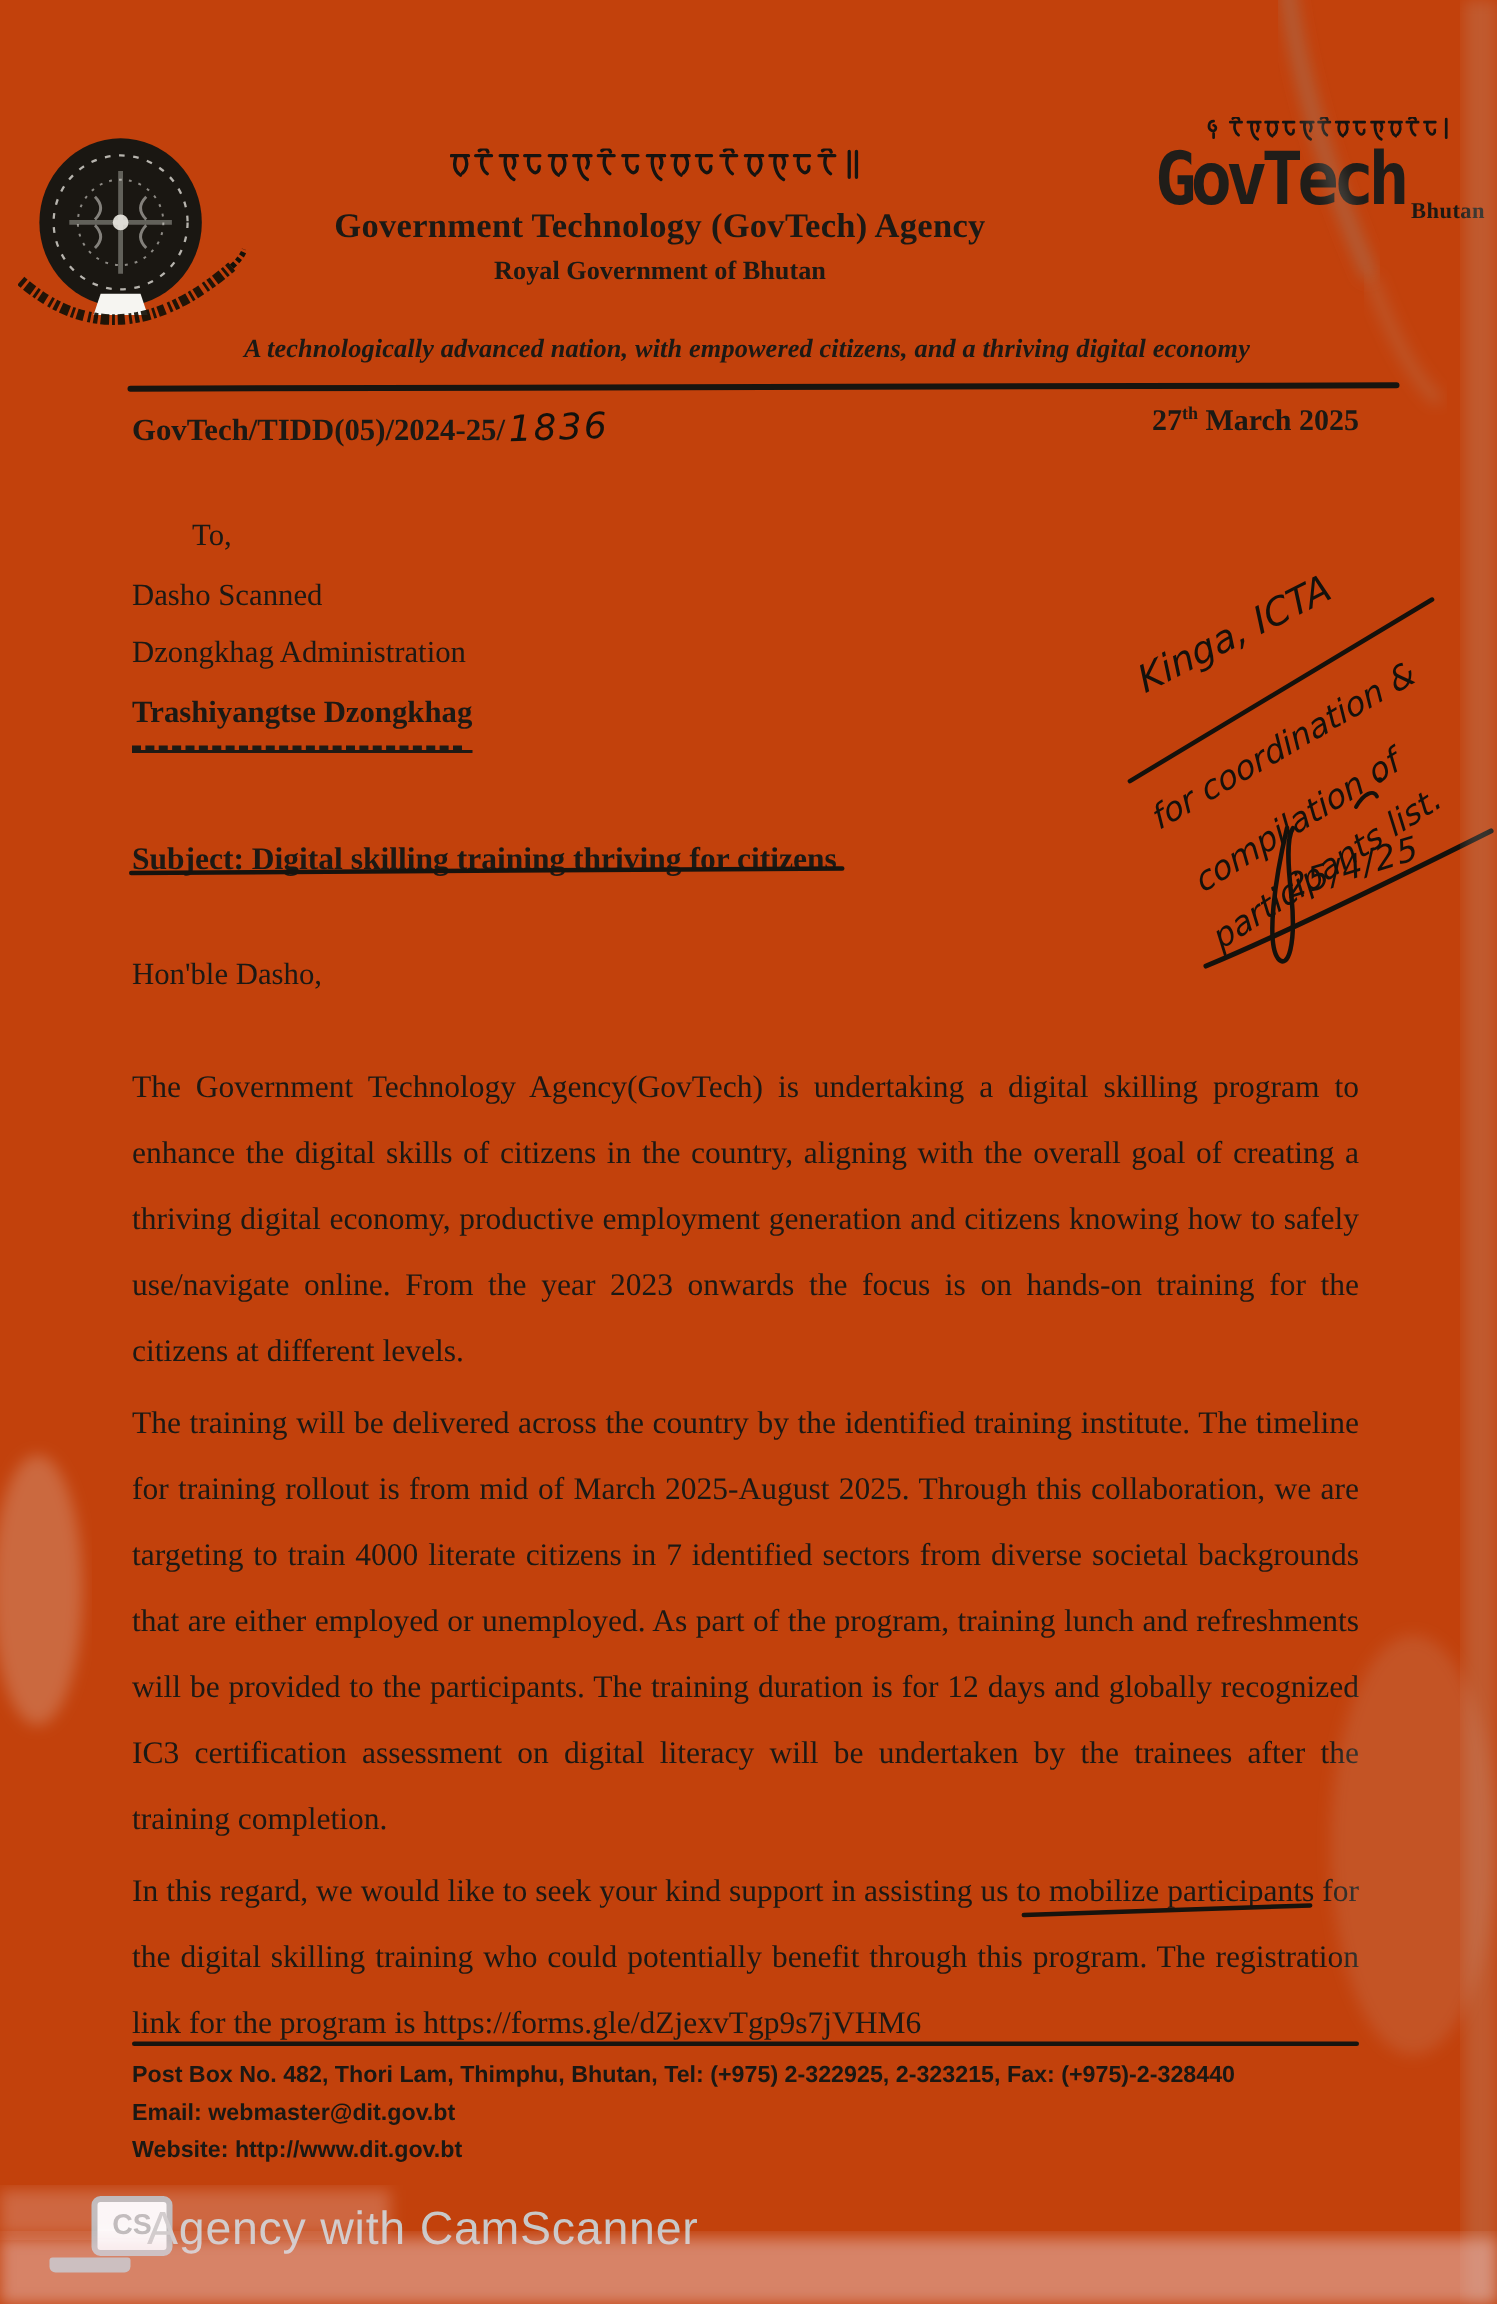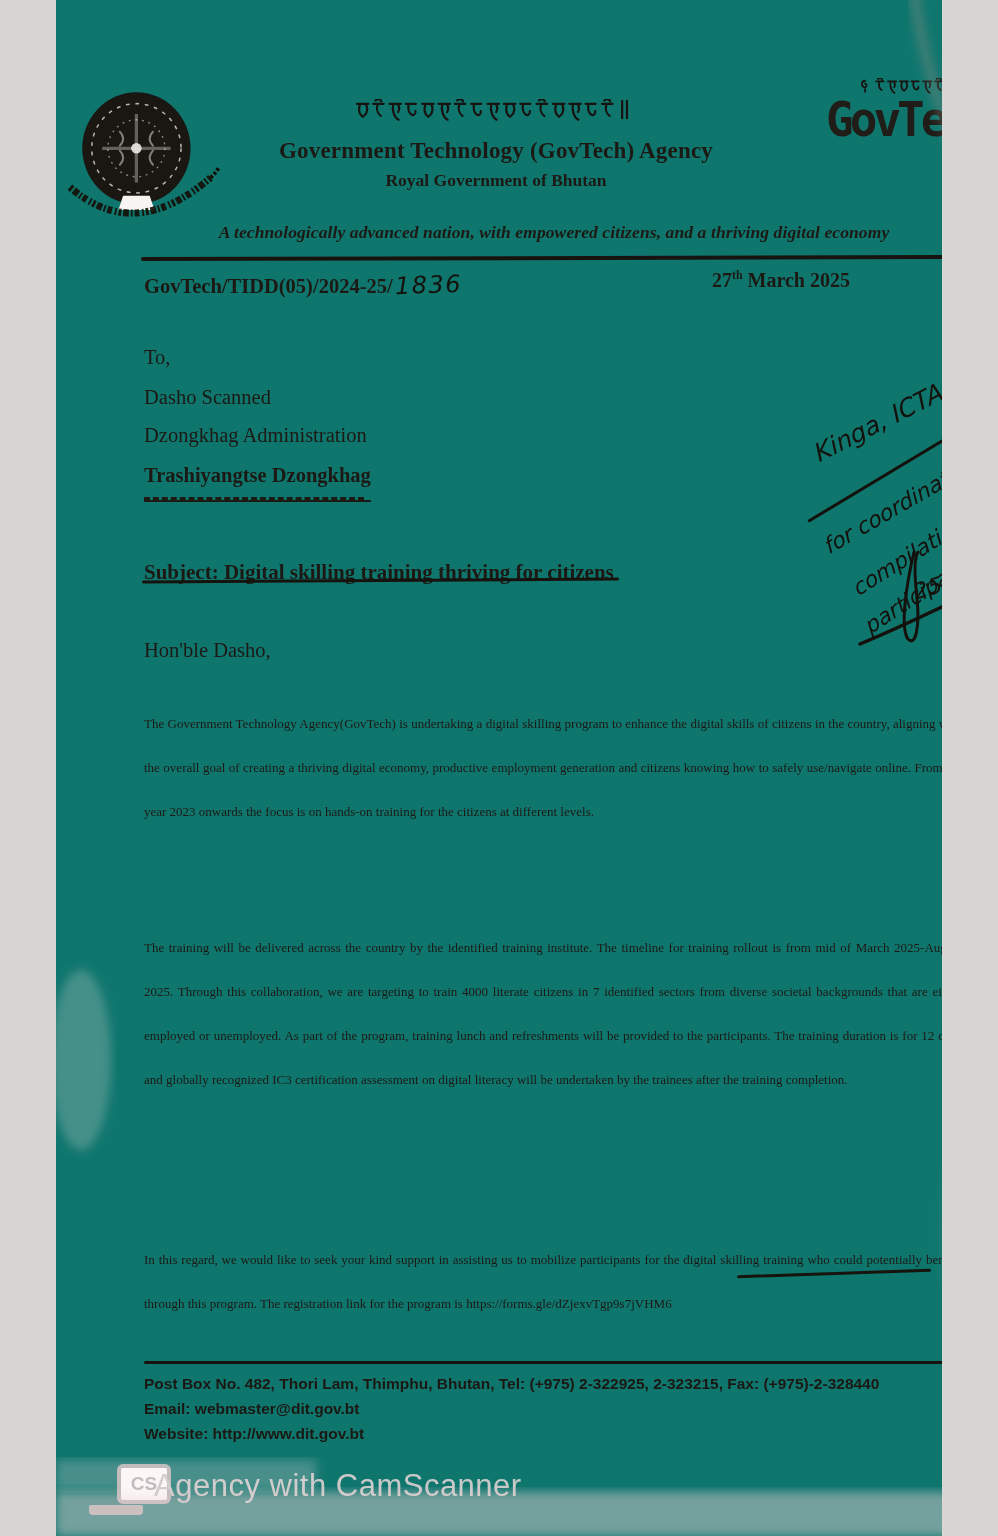--- a/index.html
+++ b/index.html
@@ -1,18 +1,18 @@
 <!DOCTYPE html>
 <html><head>
 <meta charset="utf-8">
 <style>
   html,body{margin:0;padding:0;background:#d8d6d2;}
   .page{
-    position:relative;width:886px;height:1536px;margin:0 auto;overflow:hidden;
-    background:#0f766e;
+    position:relative;width:998px;height:1536px;margin:0 auto;overflow:hidden;
+    background:#c2410c;
     font-family:"Liberation Serif",serif;color:#1c1914;
     -webkit-font-smoothing:antialiased;
   }
   .abs{position:absolute;}
   
   .emblem{left:12px;top:88px;}
   .dz-title{left:300px;top:99px;width:290px;height:26px;}
   .agency-name{left:160px;top:138px;width:560px;text-align:center;
     font-size:23px;font-weight:700;letter-spacing:.2px;}
   .gov-name{left:160px;top:170px;width:560px;text-align:center;
@@ -30,31 +30,31 @@
     transform:rotate(-.15deg);border-radius:2px;}
   
   .ref-line{left:88px;top:271px;font-size:20.5px;font-weight:700;white-space:nowrap;}
   .ref-hand{font-family:"DejaVu Sans",sans-serif;font-style:italic;font-weight:400;
     font-size:24px;letter-spacing:1.5px;display:inline-block;transform:rotate(-2deg);
     color:#14110c;margin-left:2px;}
   .date-line{right:92px;top:268px;font-size:20px;font-weight:700;}
   .date-line sup{font-size:12px;}
   
   .addr{left:88px;font-size:20.5px;}
-  .to{top:346px;} .r-name{top:386px;} .r-org{top:424px;}
+  .to{top:346px;margin-left:40px;} .r-name{top:386px;} .r-org{top:424px;}
   .r-place{top:464px;font-weight:700;}
   .r-place span{border-bottom:2.6px solid #1d1a15;padding-bottom:14px;}
   .dash-ul{left:88px;top:497px;width:220px;border-top:3.4px dashed #1d1a15;height:0;}
   
   .subject{left:88px;top:560px;font-size:21px;font-weight:700;display:inline-block;position:absolute;}
   .subject::after{content:"";position:absolute;left:-2px;right:-5px;bottom:3px;height:3px;
     background:#16130e;transform:rotate(-.35deg);border-radius:2px;}
   .salutation{left:88px;top:639px;font-size:20.5px;}
   
-  .para{left:88px;width:818px;font-size:13px;line-height:44px;text-align:justify;}
+  .para{left:88px;width:818px;font-size:21px;line-height:44px;text-align:justify;}
   .p1{top:702px;} .p2{top:926px;} .p3{top:1238px;}
   .hand-ul{left:681px;top:1272px;width:194px;height:3px;background:#17130d;
     transform:rotate(-1.9deg);border-radius:2px;}
   
   .hw{font-family:"DejaVu Sans",sans-serif;font-style:italic;color:#14110c;
     white-space:nowrap;transform-origin:0 50%;}
   .hw1{left:760px;top:440px;font-size:25px;transform:rotate(-27deg) skewX(-4deg);}
   .hw-stroke{left:752px;top:520px;width:238px;height:3px;background:#14110c;
     transform:rotate(-31deg);transform-origin:0 50%;border-radius:2px;}
   .hw2{left:770px;top:535px;font-size:22px;transform:rotate(-30deg) skewX(-5deg);}

